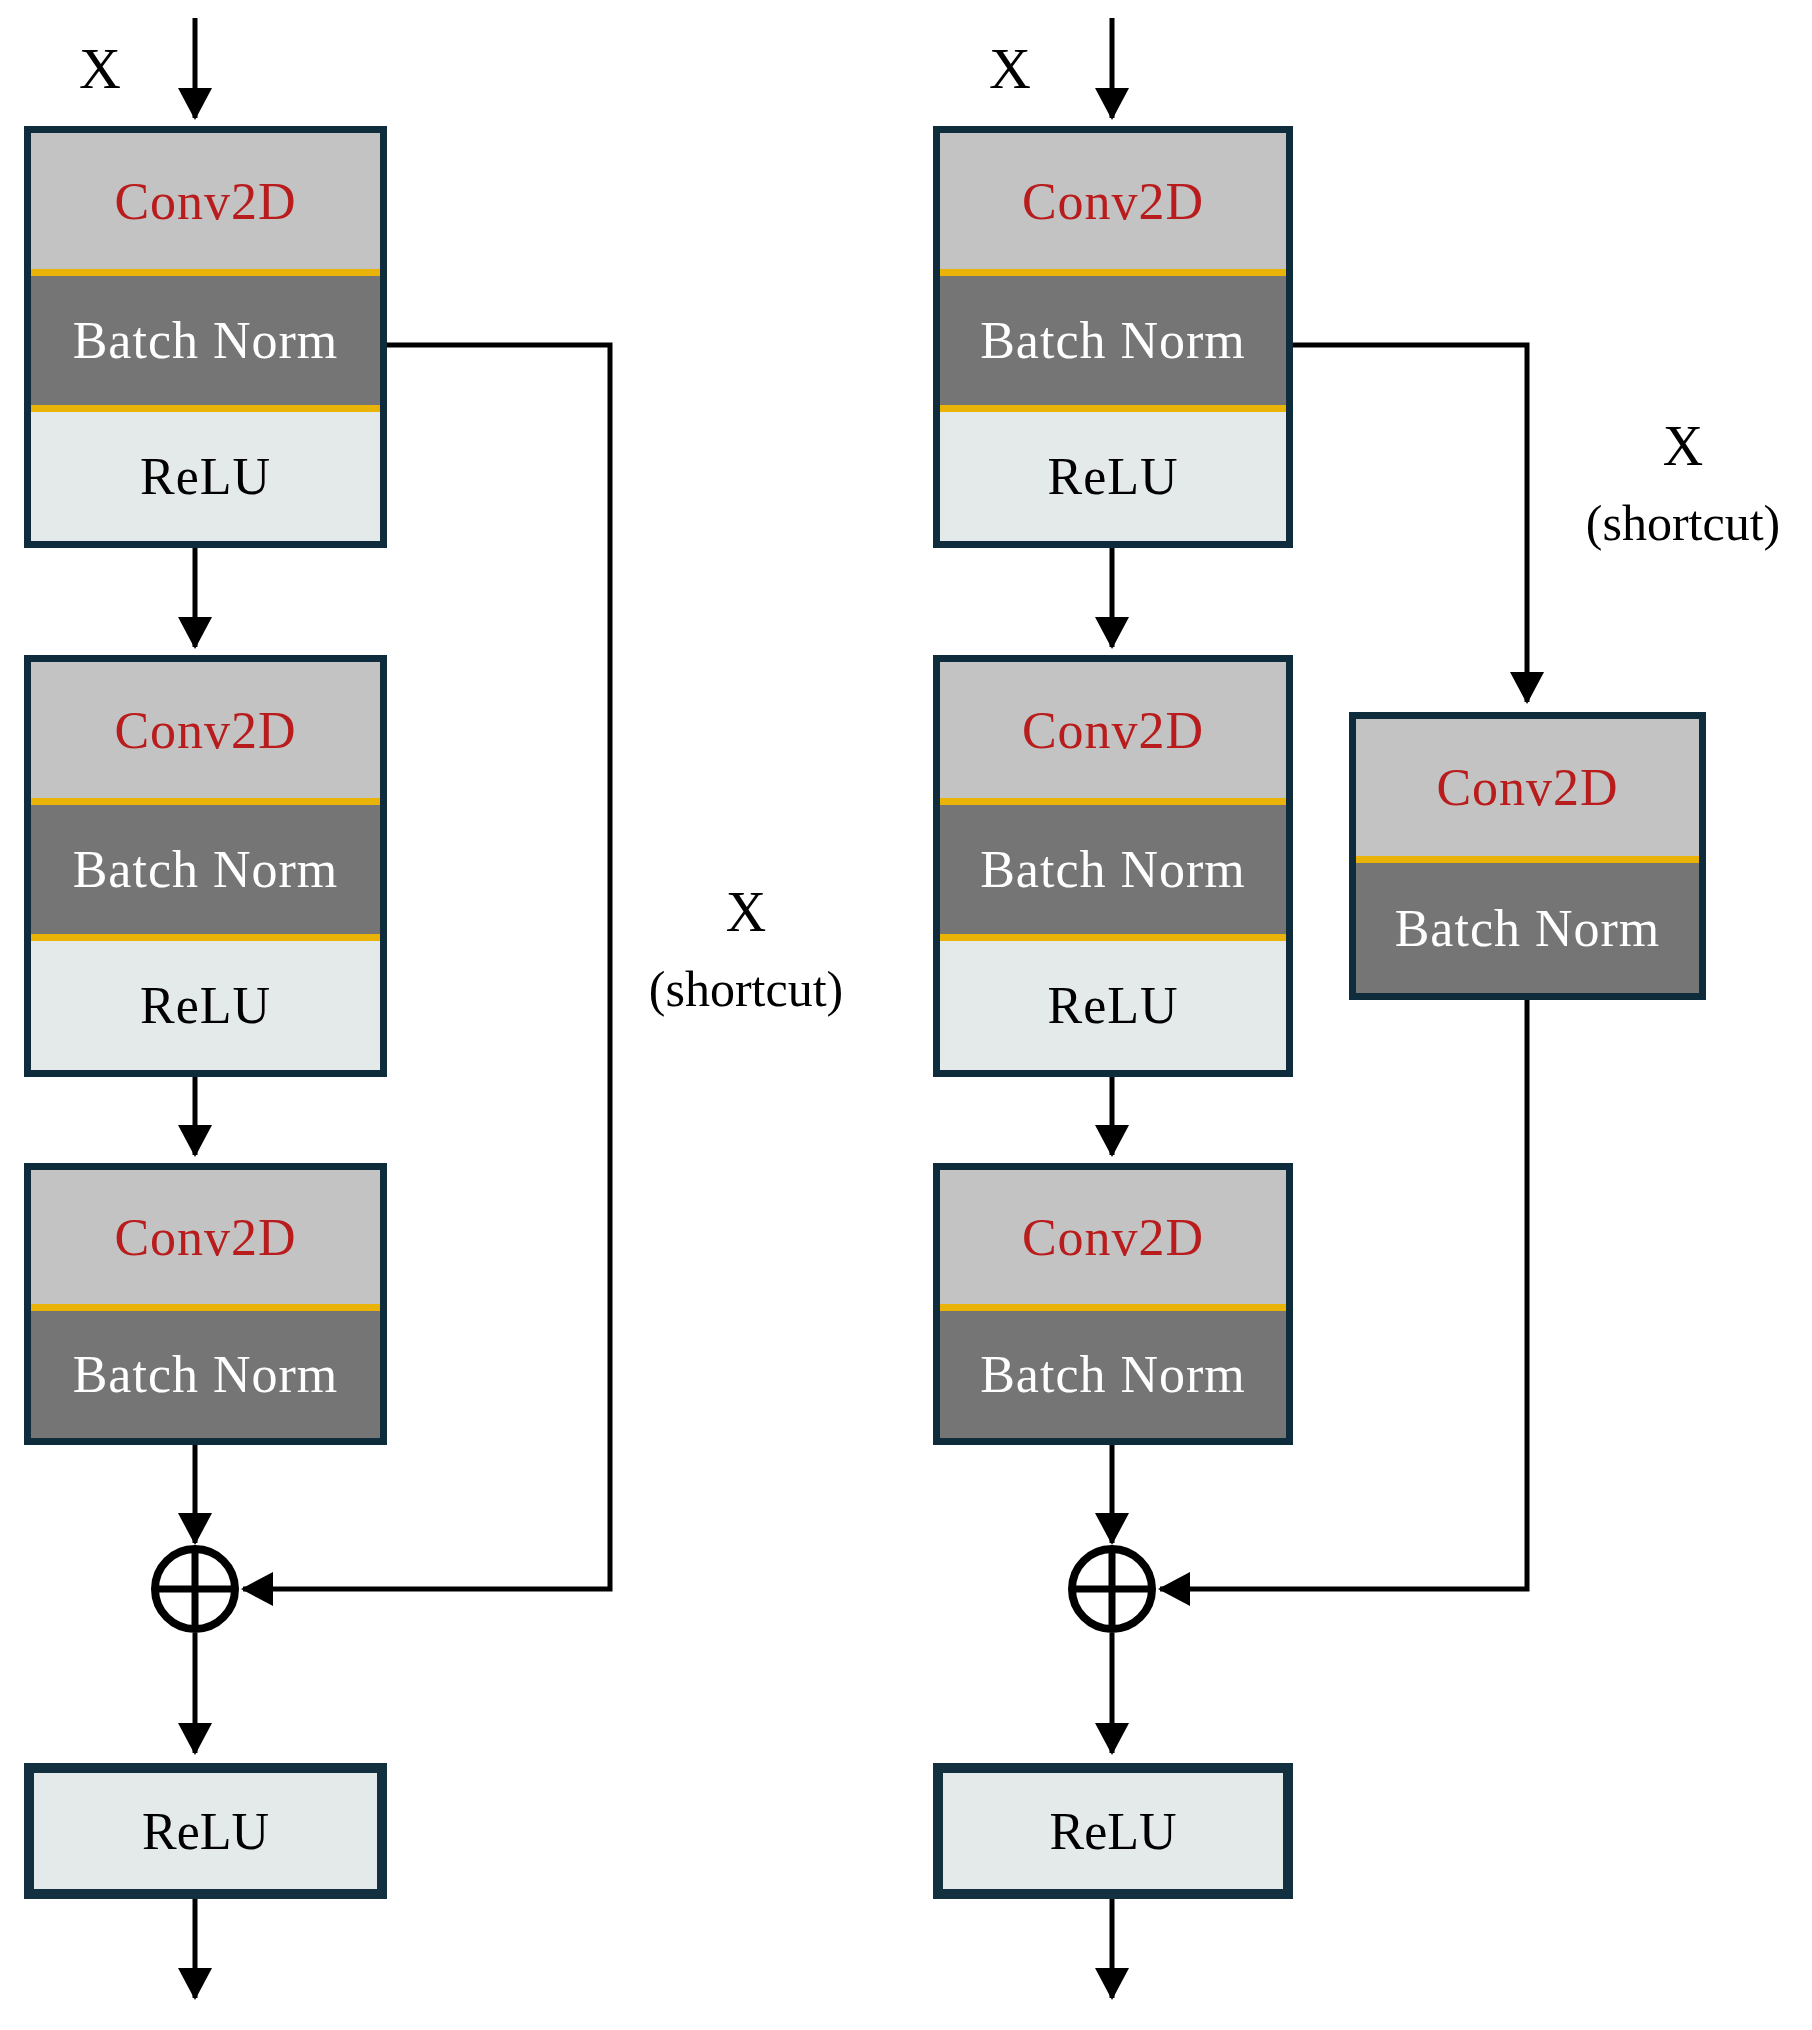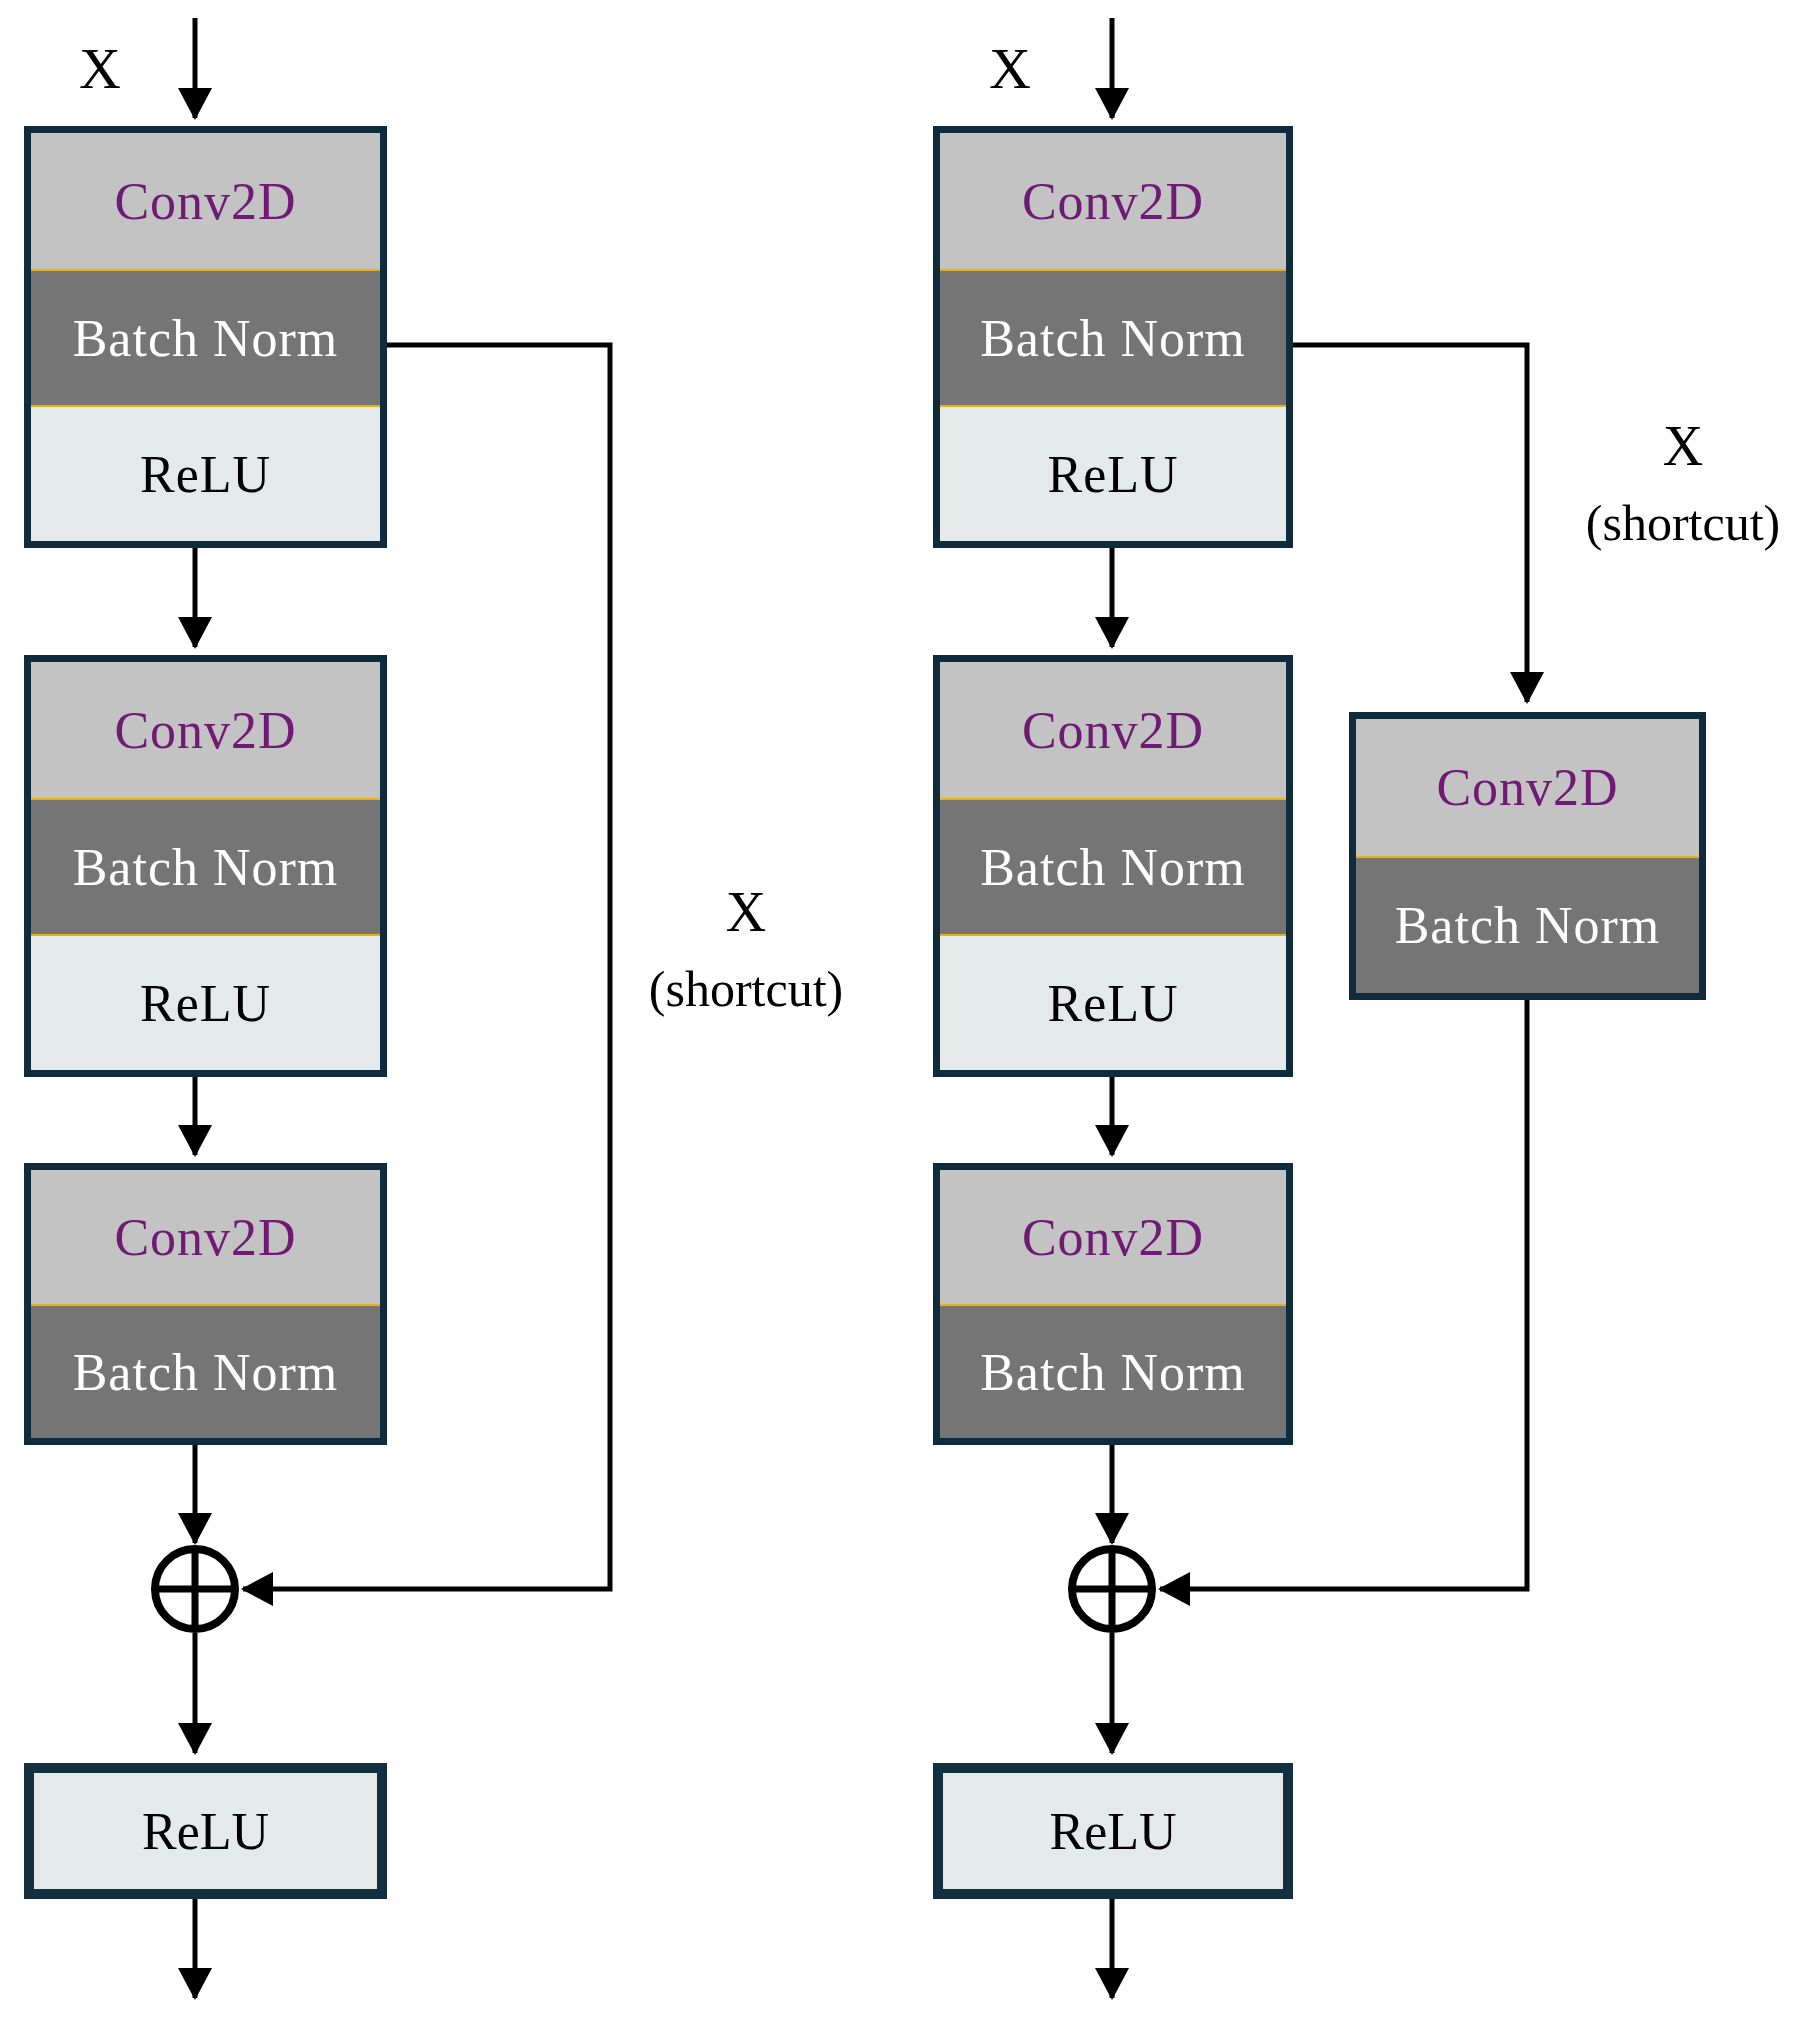--- a/index.html
+++ b/index.html
@@ -25,22 +25,22 @@
     z-index: 2;
   }
   .row {
     box-sizing: border-box;
     display: flex;
     align-items: center;
     justify-content: center;
     font-size: 52px;
     letter-spacing: 1px;
   }
-  .row + .row { border-top: 2px solid #eab308; }
-  .row.conv  { background: #c3c3c3; color: #701a75; text-align: right; }
+  .row + .row { border-top: 7px solid #eab308; }
+  .row.conv  { background: #c3c3c3; color: #b91c1c; text-align: right; }
   .row.bn    { background: #757575; color: #ffffff; }
   .row.relu  { background: #e4e9ea; color: #000000; }
   .relu-final {
     position: absolute;
     border: 10px solid #12303f;
     box-sizing: border-box;
     background: #e4e9ea;
     display: flex;
     align-items: center;
     justify-content: center;

